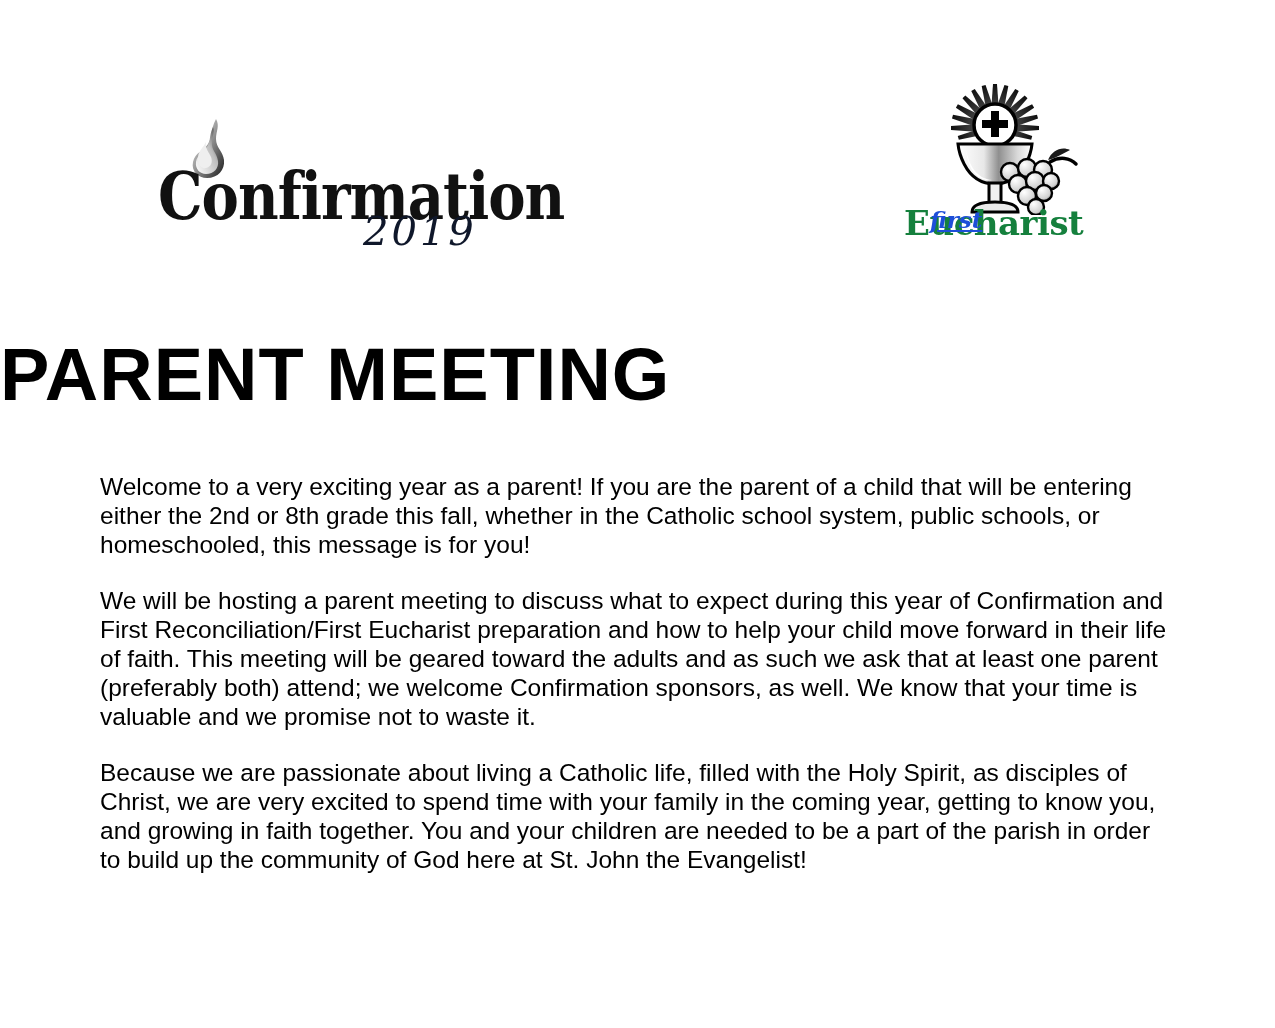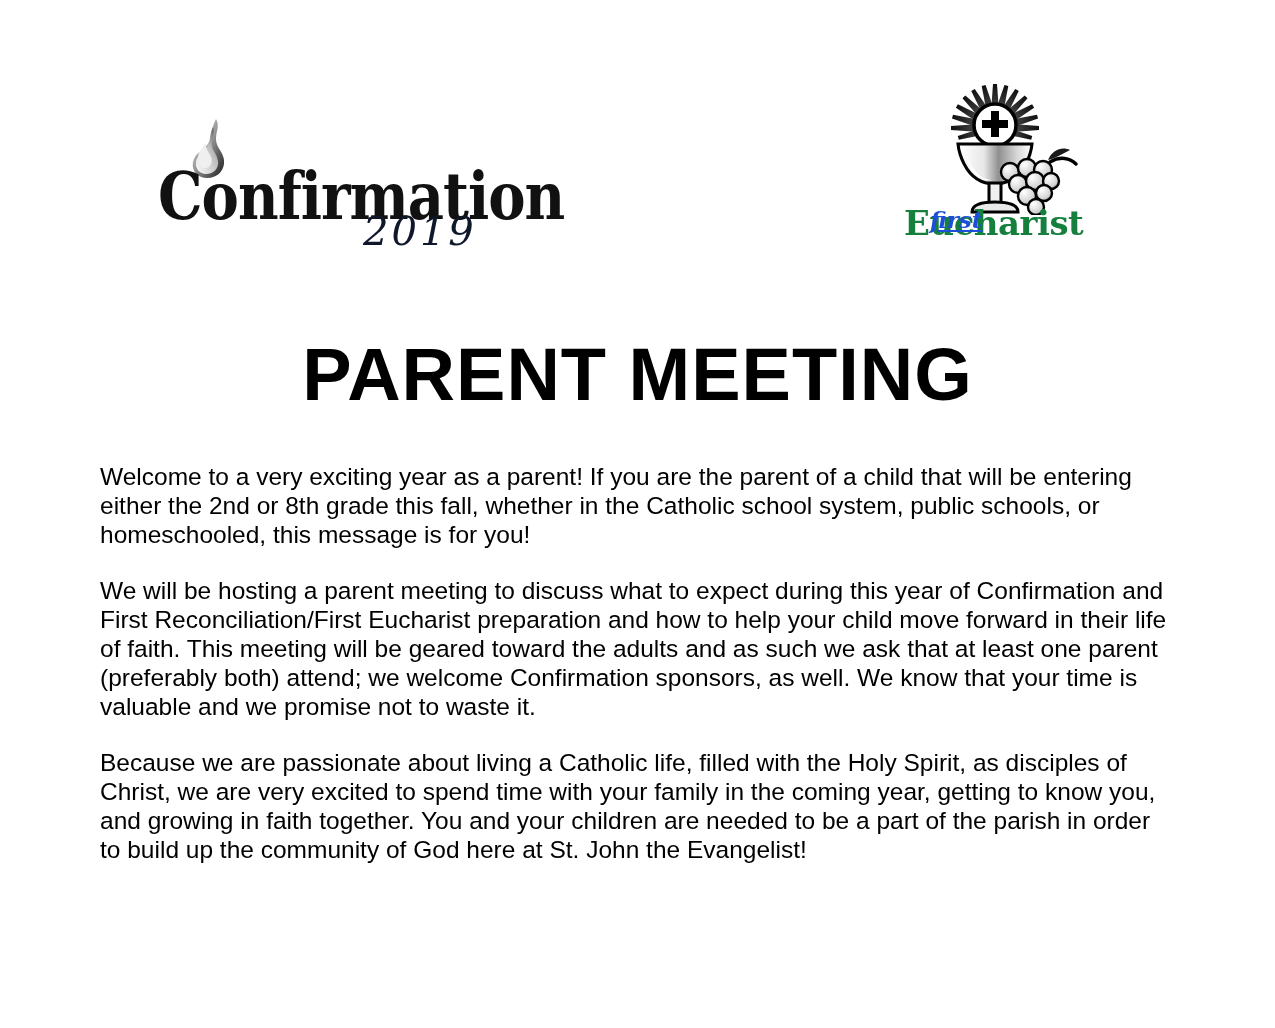--- a/index.html
+++ b/index.html
@@ -120,21 +120,21 @@
     z-index: 2;
     white-space: nowrap;
   }
 
   
   .title {
     position: absolute;
     left: 0;
     top: 288px;
     width: 1275px;
-    text-align: center;
+    text-align: left;
     font-family: "Liberation Sans", sans-serif;
     font-weight: 700;
     font-size: 74px;
     line-height: 1;
     letter-spacing: 1px;
     color: #000;
   }
   .subtitle {
     position: absolute;
     left: 0;
@@ -156,21 +156,21 @@
     left: 100px;
     top: 457px;
     width: 1072px;
     font-family: "Liberation Sans", sans-serif;
     font-size: 24.5px;
     line-height: 28.8px;
     color: #000;
     text-align: left;
   }
   .body-copy p {
-    margin: 6px 0 28px 0;
+    margin: 16px 0 28px 0;
   }
   .body-copy p:last-child { margin-bottom: 0; }
   .body-copy b { font-weight: 700; }
 </style>
 </head>
 <body>
 
 <div class="page">
 
   <div class="logo-row">

